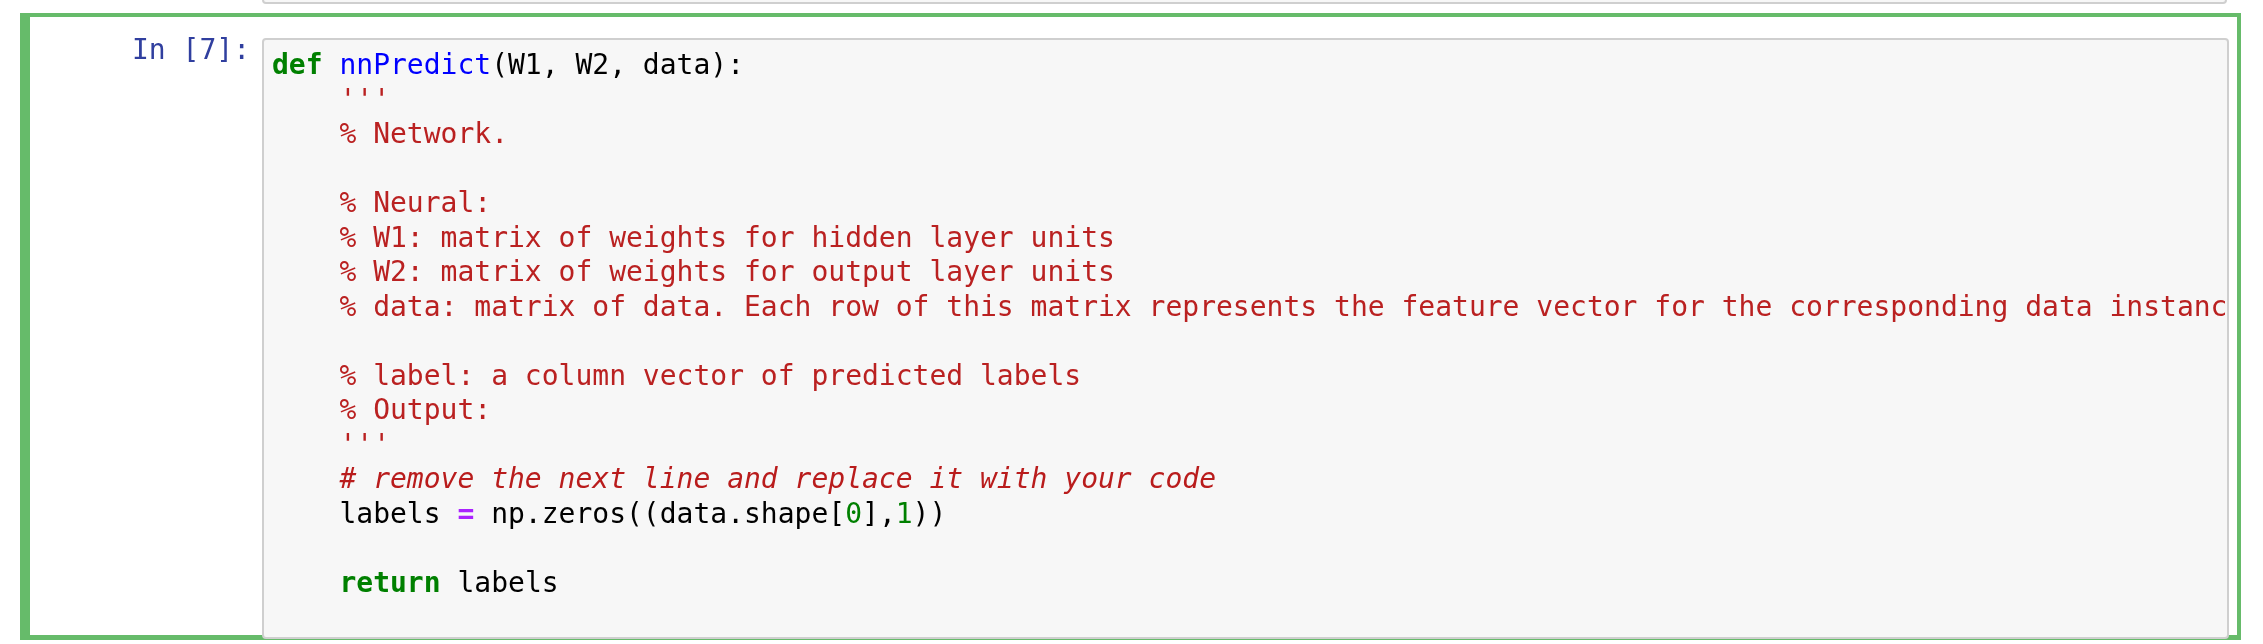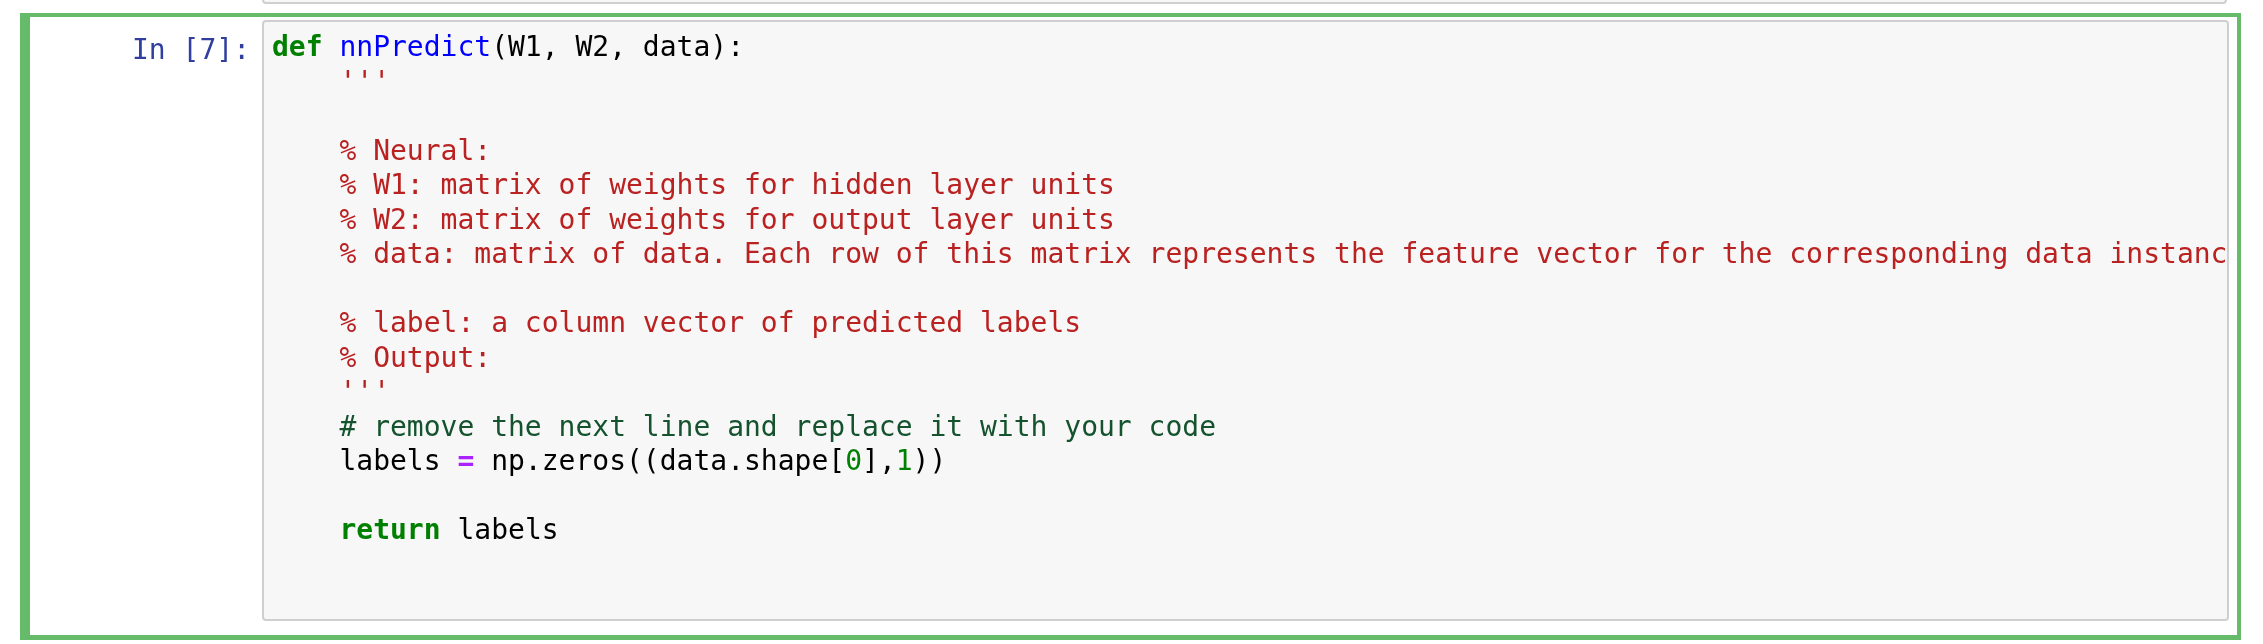--- a/index.html
+++ b/index.html
@@ -56,62 +56,63 @@
   .prompt {
     color: #303F9F;
     font-size: 28px;
     line-height: 34px;
     white-space: pre;
   }
 
   .input-area {
     flex: 1 1 auto;
     box-sizing: border-box;
-    margin-top: 3px;
+    margin-top: 21px;
     margin-right: 8px;
     height: 601px;
     background: #F7F7F7;
     border: 2px solid #CFCFCF;
     border-radius: 4px;
     padding: 8px 0 0 8px;
     overflow: hidden;
   }
 
   .cm-line {
     white-space: pre;
     font-size: 28px;
     line-height: 34.5px;
     height: 34.5px;
     color: #000000;
   }
   .s-pl  { color: #000000; }
   .s-kw  { color: #008000; font-weight: bold; }
   .s-def { color: #0000FF; }
   .s-str { color: #BA2121; }
-  .s-com { color: #14532d; }
+  .s-com { color: #b91c1c; font-style: italic; }
   .s-op  { color: #AA22FF; font-weight: bold; }
   .s-num { color: #008000; }
 </style>
 </head>
 <body>
 
 <div id="stage">
 
   <div class="prev-cell-edge"></div>
 
   <div class="cell">
 
     <div class="prompt-col">
       <span class="prompt">In [7]:</span>
     </div>
 
     <div class="input-area">
       <div id="code-lines">
           <div class="cm-line"><span class="s-kw">def</span><span class="s-pl"> </span><span class="s-def">nnPredict</span><span class="s-pl">(W1, W2, data):</span></div>
           <div class="cm-line"><span class="s-str">    '''</span></div>
+          <div class="cm-line"><span class="s-str">    % Network.</span></div>
           <div class="cm-line"></div>
           <div class="cm-line"><span class="s-str">    % Neural:</span></div>
           <div class="cm-line"><span class="s-str">    % W1: matrix of weights for hidden layer units</span></div>
           <div class="cm-line"><span class="s-str">    % W2: matrix of weights for output layer units</span></div>
           <div class="cm-line"><span class="s-str">    % data: matrix of data. Each row of this matrix represents the feature vector for the corresponding data instance</span></div>
           <div class="cm-line"></div>
           <div class="cm-line"><span class="s-str">    % label: a column vector of predicted labels</span></div>
           <div class="cm-line"><span class="s-str">    % Output:</span></div>
           <div class="cm-line"><span class="s-str">    '''</span></div>
           <div class="cm-line"><span class="s-com">    # remove the next line and replace it with your code</span></div>

